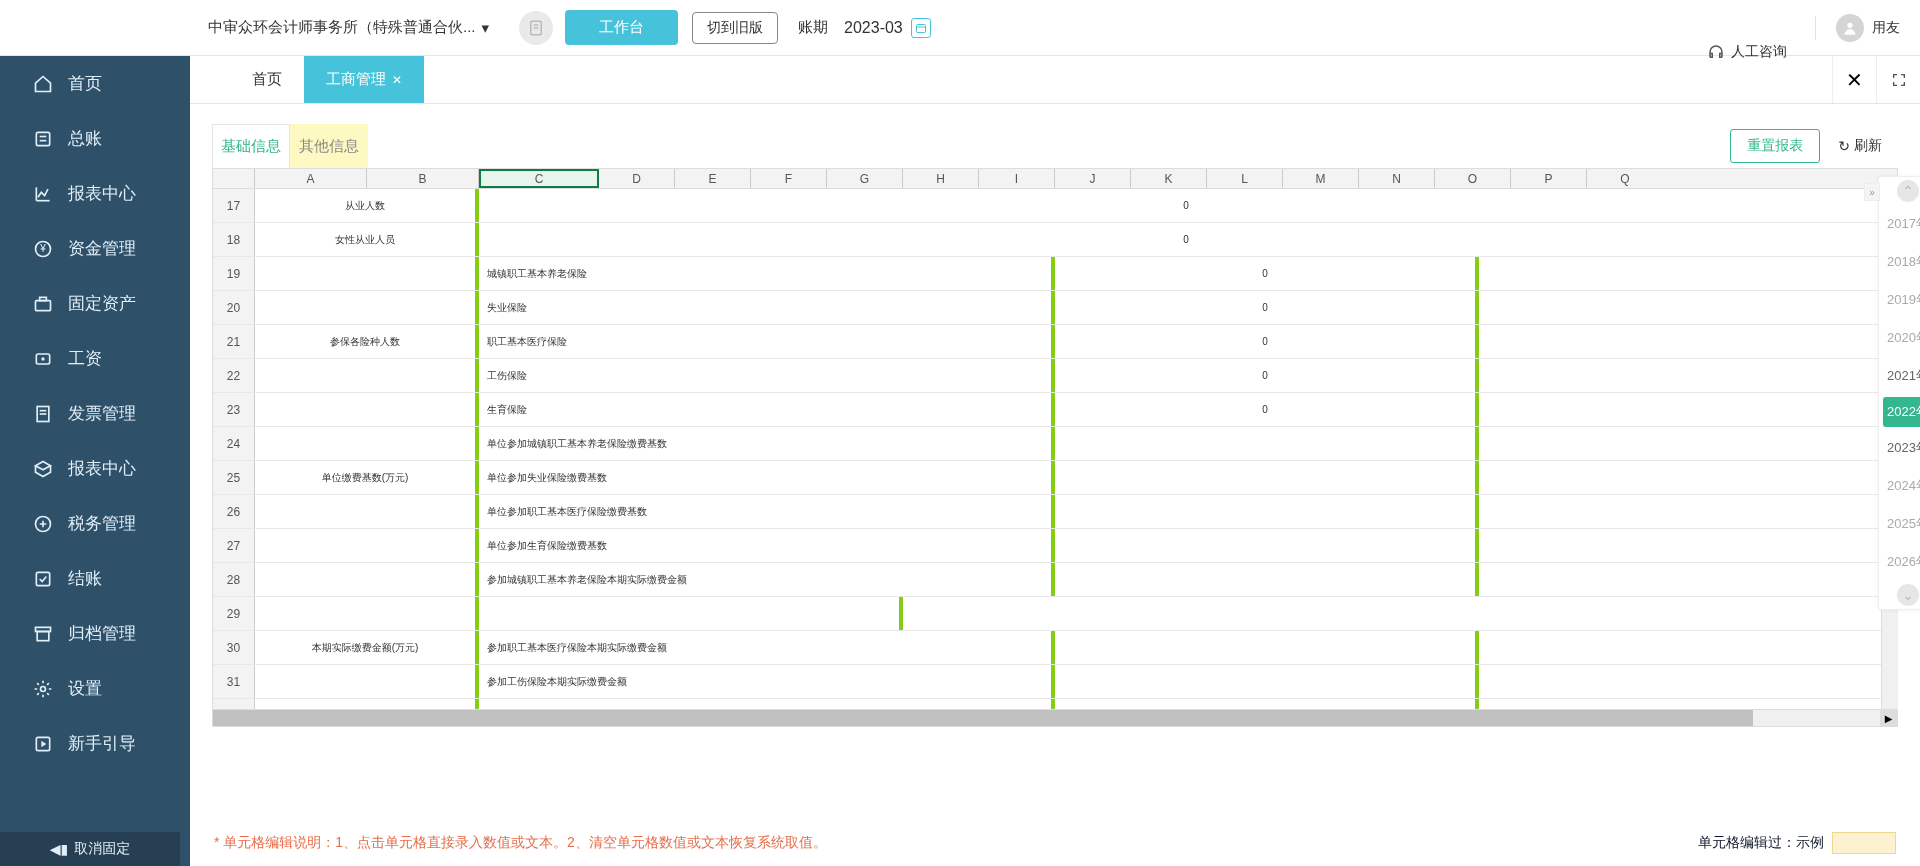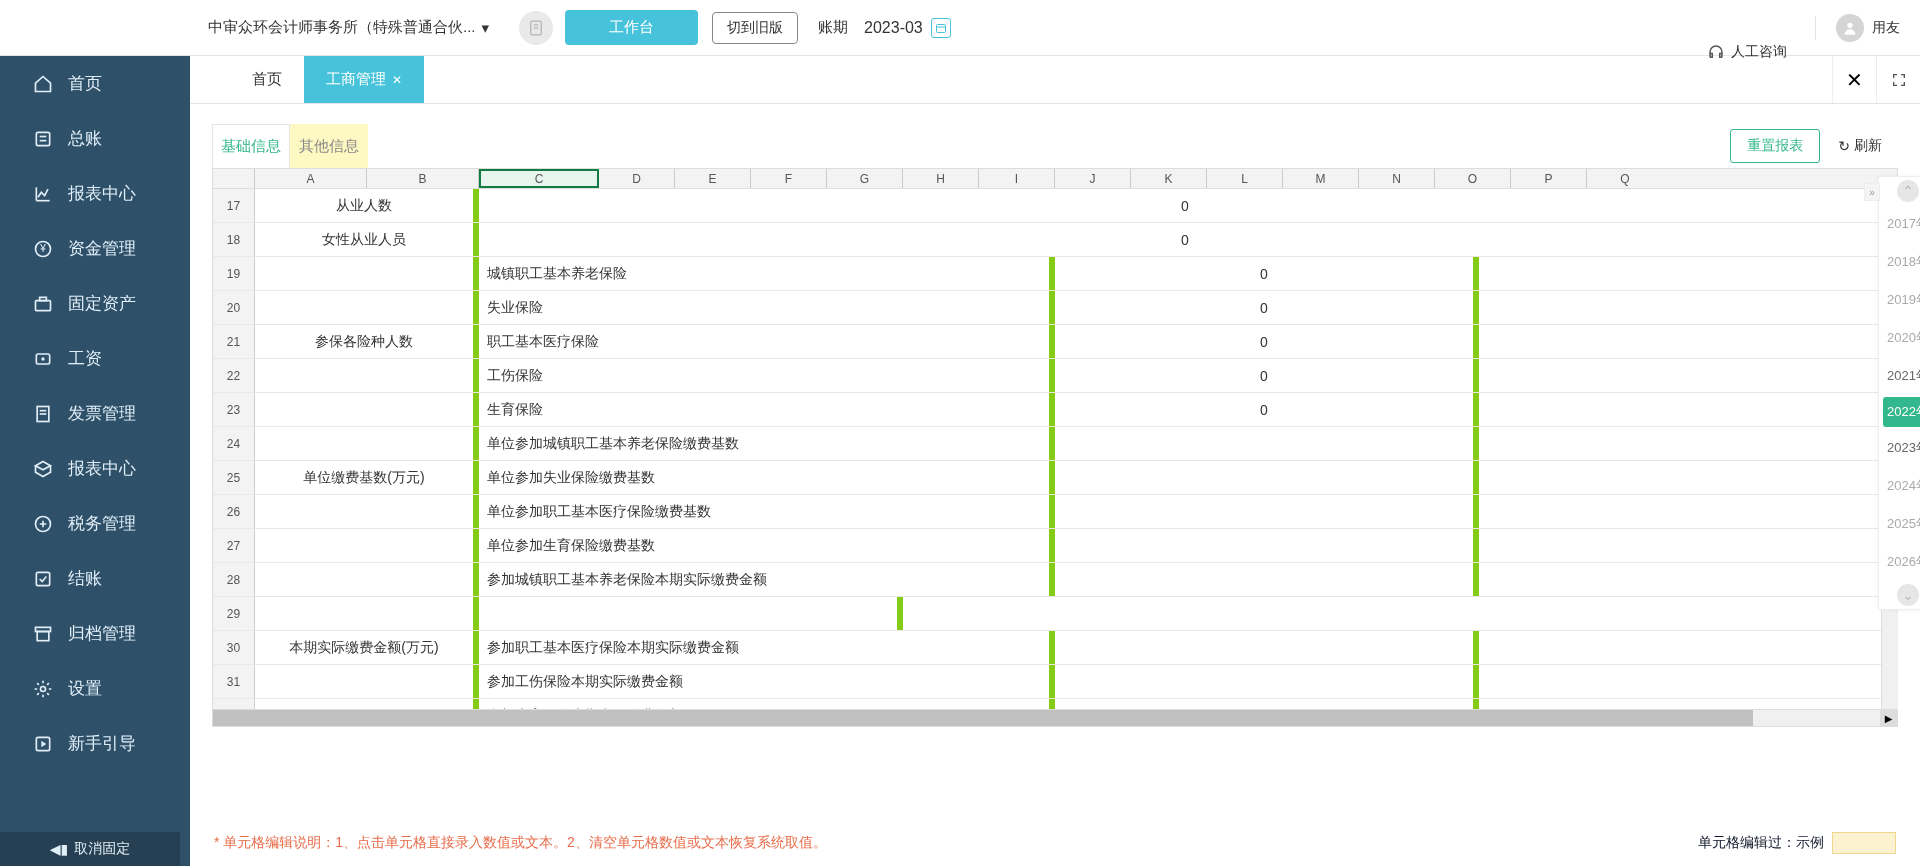--- a/index.html
+++ b/index.html
@@ -5,21 +5,21 @@
 * { margin: 0; padding: 0; box-sizing: border-box; font-family: "Microsoft YaHei", Arial, sans-serif; }
 body { width: 1920px; height: 866px; overflow: hidden; background: #fff; font-size: 14px; }
 
 
 .top-header { height: 56px; display: flex; align-items: center; border-bottom: 1px solid #e5e5e5; padding: 0 20px 0 0; background: #fff; position: relative; z-index: 10; }
 .logo-text { color: #fff; font-size: 17px; font-weight: 500; font-style: italic; }
 .org-select { display: flex; align-items: center; gap: 6px; padding: 0 18px; cursor: pointer; }
 .org-select span { color: #333; font-size: 15px; }
 .chev-down { color: #2aa6e8; }
 .round-icon { width: 34px; height: 34px; border-radius: 50%; background: #e9e9e9; display: flex; align-items: center; justify-content: center; margin: 0 12px; color: #bbb; }
-.btn-workbench { background: #46c3da; color: #fff; border: none; padding: 8px 44px; border-radius: 4px; font-size: 15px; cursor: pointer; margin-right: 14px; }
+.btn-workbench { background: #46c3da; color: #fff; border: none; padding: 8px 34px; border-radius: 4px; font-size: 15px; cursor: pointer; margin-right: 14px; }
 .btn-oldver { background: #fff; border: 1px solid #888; color: #333; padding: 6px 14px; border-radius: 4px; font-size: 14px; cursor: pointer; margin-right: 20px; }
 .period-label { color: #333; font-size: 15px; margin-right: 16px; }
 .period-val { color: #333; font-size: 16px; margin-right: 8px; }
 .cal-icon { color: #46c3da; border: 1px solid #46c3da; width: 20px; height: 20px; display: inline-flex; align-items: center; justify-content: center; border-radius: 3px; font-size: 12px; }
 .top-spacer { flex: 1; }
 .consult { display: flex; align-items: center; gap: 6px; color: #333; cursor: pointer; margin-right: 28px; margin-top: 48px; }
 .user-area { display: flex; align-items: center; gap: 8px; color: #333; cursor: pointer; }
 .avatar { width: 28px; height: 28px; border-radius: 50%; background: #d5d5d5; display: flex; align-items: center; justify-content: center; }
 
 
@@ -58,21 +58,21 @@
 .col-headers { display: flex; background: #f3f3f3; border-bottom: 1px solid #ddd; height: 20px; }
 .ch-corner { width: 42px; border-right: 1px solid #ccc; }
 .ch { border-right: 1px solid #ccc; text-align: center; font-size: 12px; color: #555; line-height: 20px; }
 .ch-a { width: 112px; } .ch-b { width: 112px; }
 .ch-c { width: 120px; background: linear-gradient(#e8f5ef,#e8f5ef); border-top: 2px solid #107c41; border-left: 2px solid #107c41; border-right: 2px solid #107c41; border-bottom: 2px solid #107c41; line-height: 16px; position: relative; z-index: 2; }
 .ch-sm { width: 76px; }
 .sheet-body { height: 520px; overflow: hidden; position: relative; }
 .sheet-body::-webkit-scrollbar { width: 16px; height: 16px; }
 .row { display: flex; height: 34px; border-bottom: 1px solid #e8e8e8; }
 .rh { width: 42px; background: #f3f3f3; border-right: 1px solid #ccc; text-align: center; font-size: 12px; color: #555; line-height: 34px; }
-.cell { border-right: 6px solid #84cc16; padding: 0 8px; display: flex; align-items: center; font-size: 14px; color: #333; white-space: nowrap; }
+.cell { border-right: 4px solid #84cc16; padding: 0 8px; display: flex; align-items: center; font-size: 10px; color: #333; white-space: nowrap; }
 .cell-ab { width: 224px; justify-content: center; text-align: center; }
 .cell-ab.merged { border-bottom: none; }
 .cell-cd-wide { width: 576px; }
 .cell-rest { flex: 1; justify-content: center; }
 .cell-val2 { width: 424px; justify-content: center; }
 .vscroll { position: absolute; right: -1px; top: 20px; bottom: 17px; width: 17px; background: #f0f0f0; border-left: 1px solid #ddd; }
 .vscroll-thumb { position: absolute; top: 180px; width: 100%; height: 90px; background: #c1c1c1; }
 .hscroll { height: 17px; background: #f0f0f0; border-top: 1px solid #ddd; position: relative; }
 .hscroll-thumb { position: absolute; left: 0; top: 0; height: 100%; width: 1540px; background: #c1c1c1; }
 .hscroll-arrow { position: absolute; right: 0; top: 0; width: 17px; height: 17px; background: #ddd; display:flex; align-items:center; justify-content:center; font-size:10px; }

